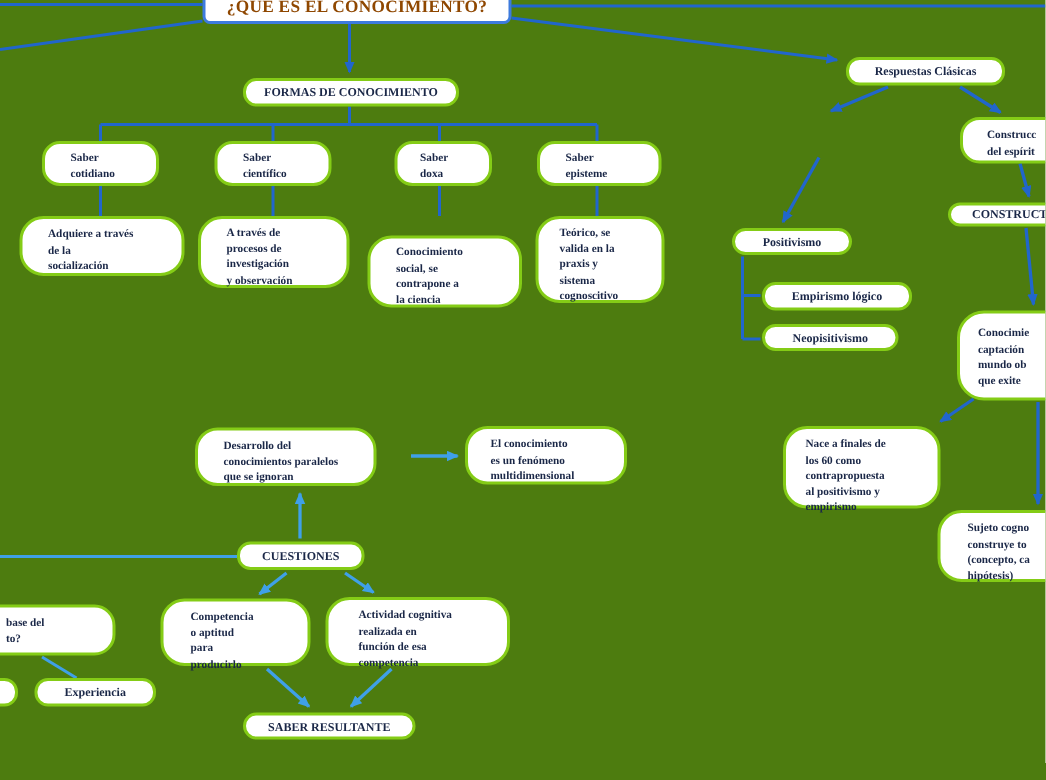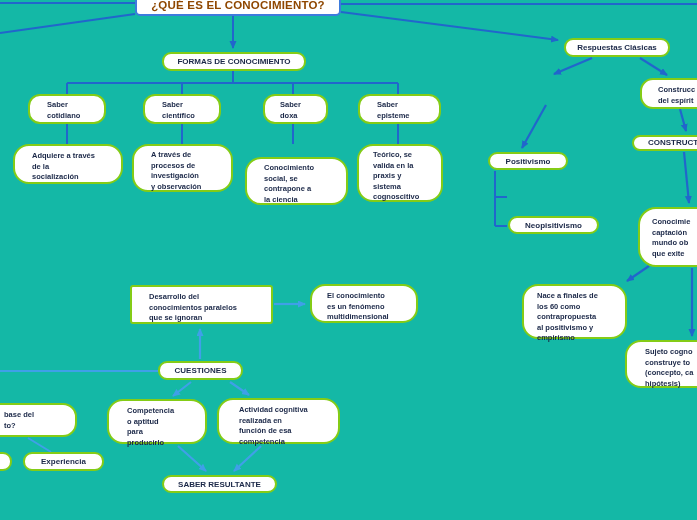--- a/index.html
+++ b/index.html
@@ -1,18 +1,18 @@
 <!DOCTYPE html>
 <html><head>
 <meta charset="utf-8">
 <style>
   html,body{margin:0;padding:0;background:#fff;}
   #canvas{
     position:relative;width:697px;height:520px;overflow:hidden;
-    background:#14b8a6;font-family:Liberation Sans, sans-serif;
+    background:#4d7c0f;font-family:Liberation Serif, serif;
   }
   #connector-layer{position:absolute;left:0;top:0;width:697px;height:520px;}
   .node{
     position:absolute;box-sizing:border-box;background:#ffffff;
     border:2px solid #84cc16;border-radius:14px;color:#1a2747;
     font-weight:bold;font-size:7.5px;line-height:10.5px;
     white-space:pre-line;text-align:left;padding:4px 4px 0 16px;
   }
   .pill{
     display:flex;align-items:center;justify-content:center;text-align:center;
@@ -96,37 +96,38 @@
 praxis y
 sistema
 cognoscitivo</div>
 
   <div class="node pill" style="left:564px;top:38px;width:106px;height:19px;">Respuestas Clásicas</div>
   <div class="node" style="left:640px;top:78px;width:95px;height:31px;border-radius:13px;padding:5px 0 0 16px;">Construcc
 del espírit</div>
   <div class="node pill-left" style="left:632px;top:135px;width:100px;height:16px;">CONSTRUCT</div>
 
   <div class="node pill" style="left:488px;top:152px;width:80px;height:18px;">Positivismo</div>
+  <div class="node pill" style="left:508px;top:188px;width:100px;height:19px;">Empirismo lógico</div>
   <div class="node pill" style="left:508px;top:216px;width:91px;height:18px;">Neopisitivismo</div>
 
   <div class="node" style="left:638px;top:207px;width:95px;height:60px;border-radius:18px;padding:8px 0 0 12px;">Conocimie
 captación
 mundo ob
 que exite</div>
   <div class="node" style="left:522px;top:284px;width:105px;height:55px;border-radius:16px;padding:5px 0 0 13px;">Nace a finales de
 los 60 como
 contrapropuesta
 al positivismo y
 empirismo</div>
   <div class="node" style="left:625px;top:340px;width:105px;height:48px;border-radius:16px;padding:5px 0 0 18px;">Sujeto cogno
 construye to
 (concepto, ca
 hipótesis)</div>
 
-  <div class="node" style="left:130px;top:285px;width:143px;height:39px;border-radius:3px;padding:5px 2px 0 17px;">Desarrollo del
+  <div class="node" style="left:130px;top:285px;width:121px;height:39px;border-radius:15px;padding:5px 2px 0 17px;">Desarrollo del
 conocimientos paralelos
 que se ignoran</div>
   <div class="node" style="left:310px;top:284px;width:108px;height:39px;border-radius:15px;padding:5px 2px 0 15px;">El conocimiento
 es un fenómeno
 multidimensional</div>
 
   <div class="node pill" style="left:158px;top:361px;width:85px;height:19px;">CUESTIONES</div>
 
   <div class="node" style="left:107px;top:399px;width:100px;height:45px;border-radius:16px;padding:5px 2px 0 18px;">Competencia
 o aptitud

